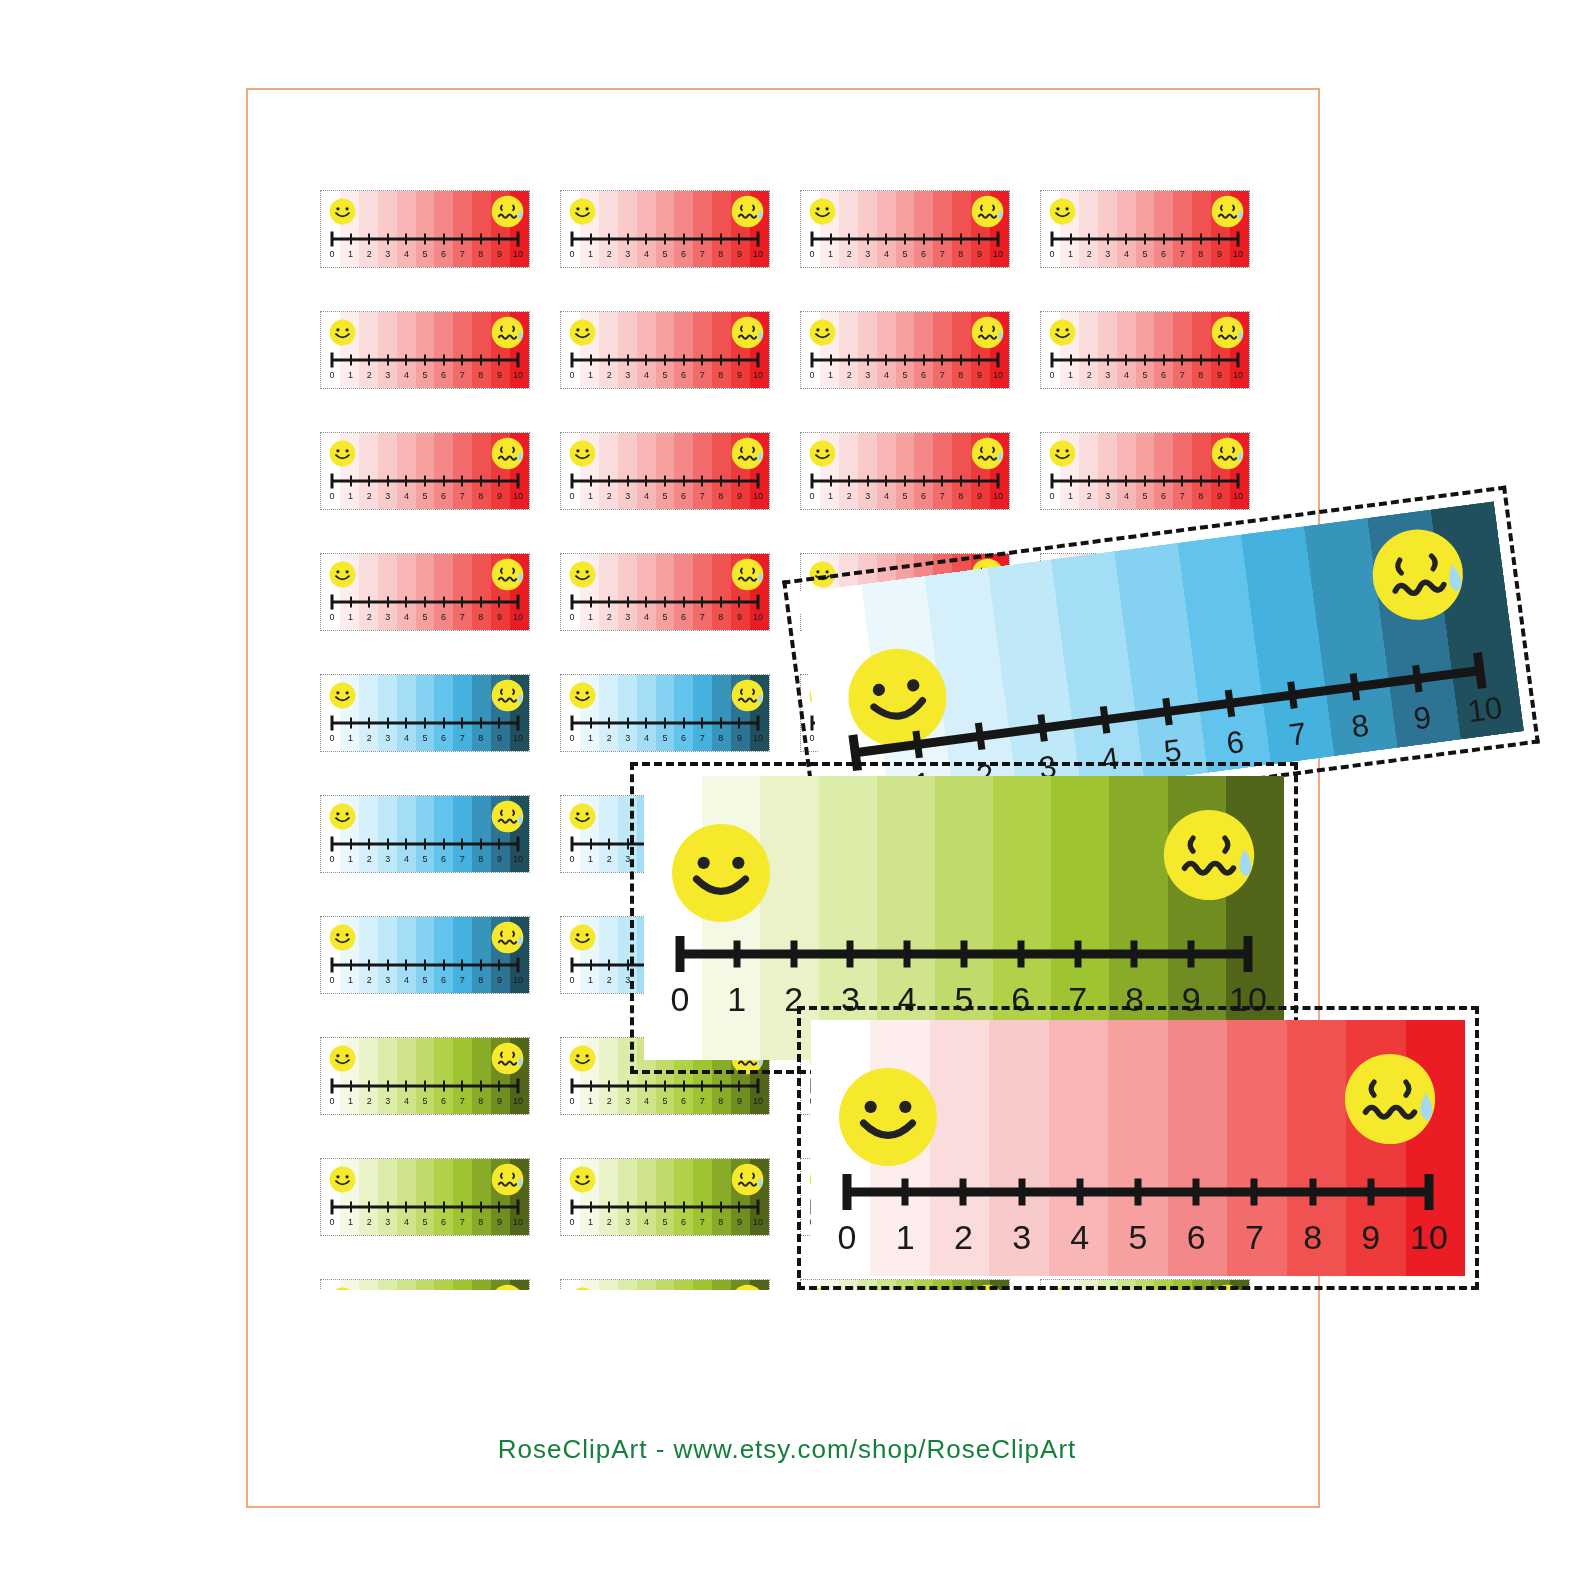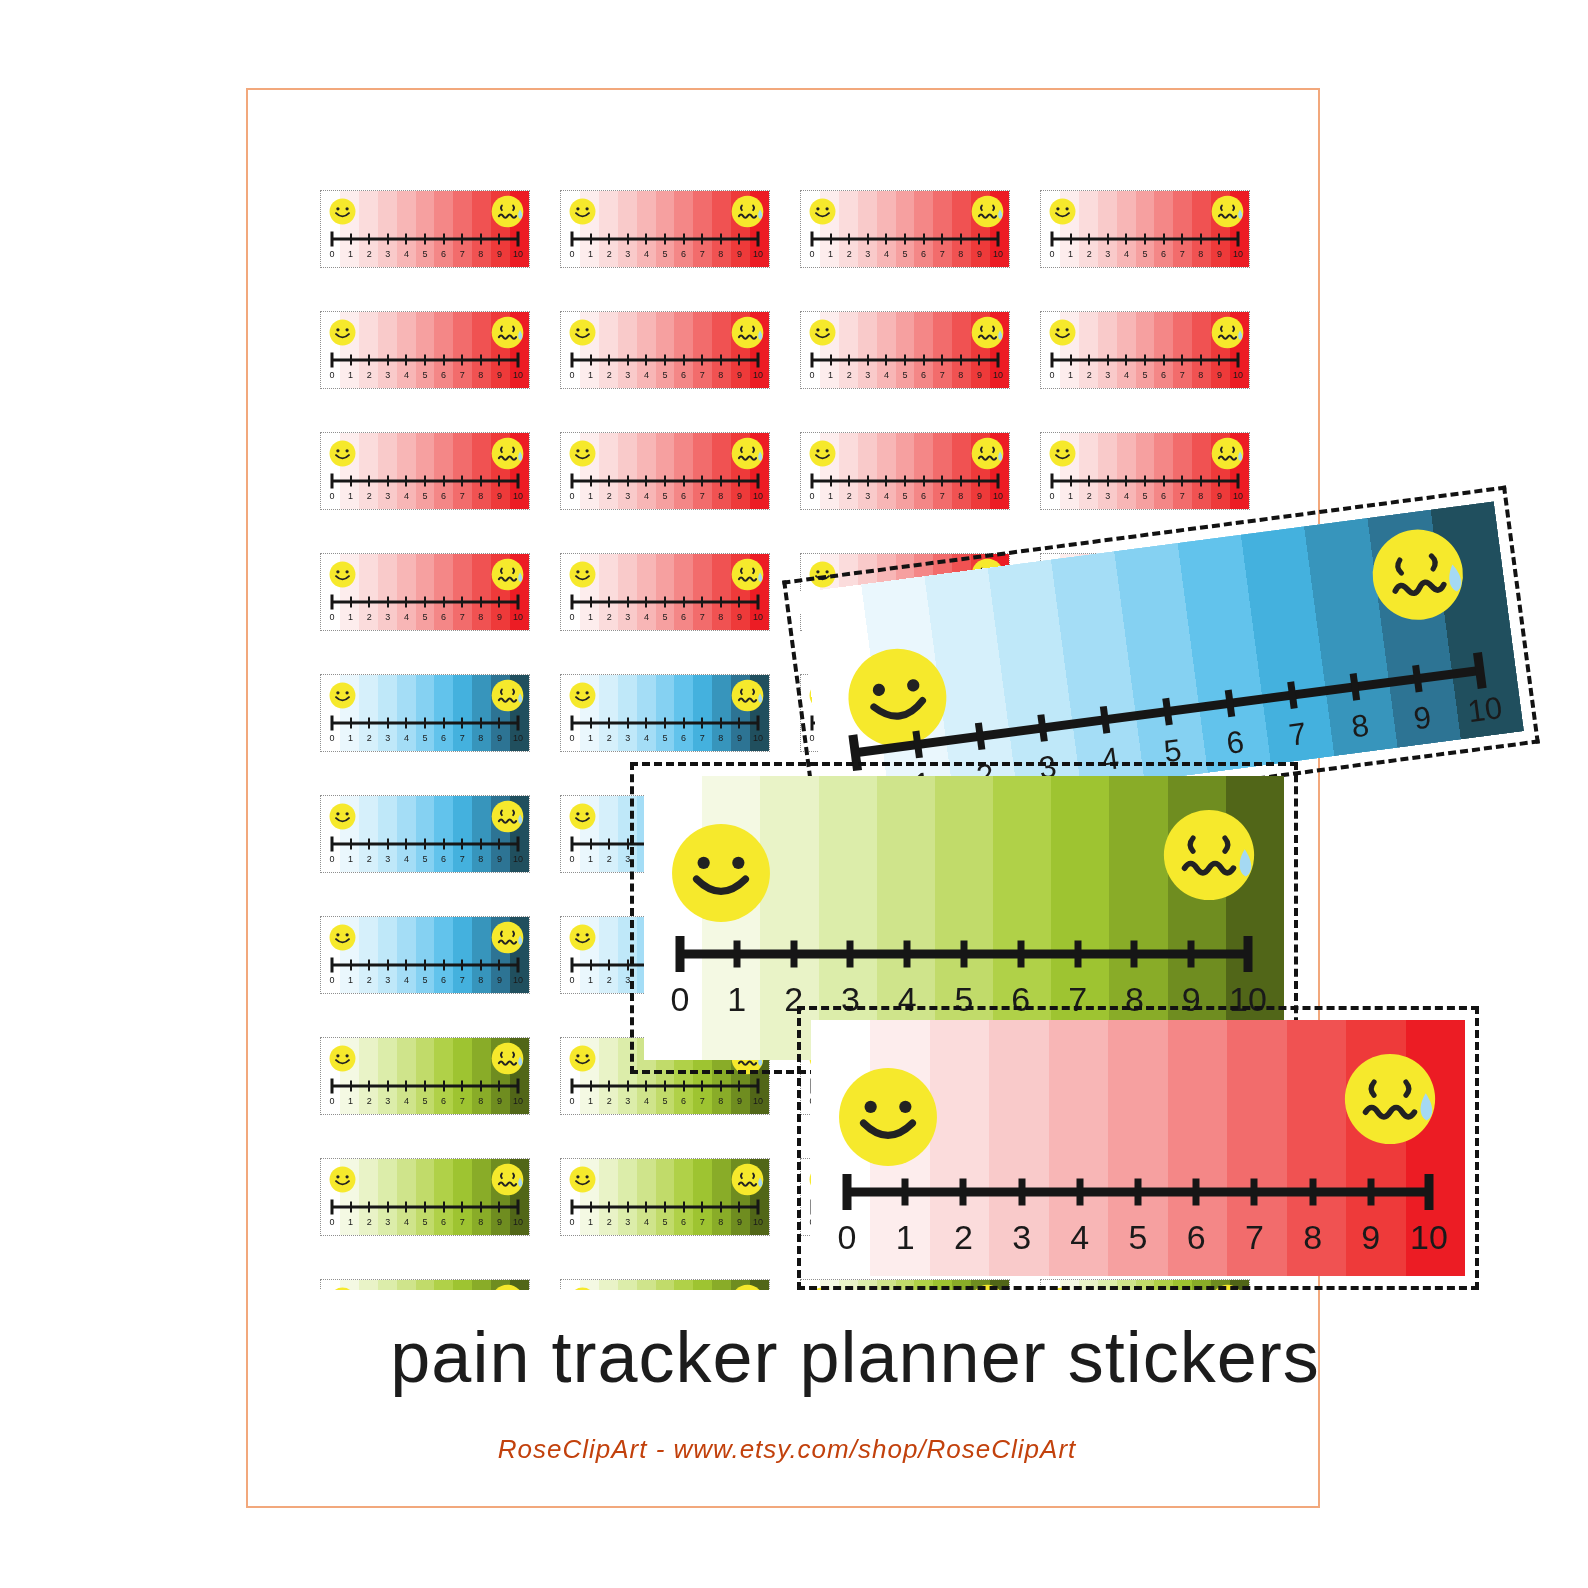--- a/index.html
+++ b/index.html
@@ -1638,22 +1638,21 @@
       <path class="tear-fill" d="M88 44 C96 56 98 68 89 73 C80 68 81 55 88 44 Z" fill="#a5d9f3"></path>
       <path class="ink-stroke" d="M33 32 q-6 7 0 14" fill="none" stroke="#222222" stroke-width="5.5" stroke-linecap="round"></path>
       <path class="ink-stroke" d="M67 32 q6 7 0 14" fill="none" stroke="#222222" stroke-width="5.5" stroke-linecap="round"></path>
       <path class="ink-stroke" d="M24 64 q6.5 -10 13 0 q6.5 10 13 0 q6.5 -10 13 0 q6.5 10 13 0" fill="none" stroke="#222222" stroke-width="6" stroke-linecap="round"></path>
     </svg>
 
   </div>
       </div>
 
   </div>
-  <div class="title" style="color: rgb(28, 28, 28);">pain tracker planner stickers</div>
-  <div class="credit" style="color: #c2410c; font-style: italic;">RoseClipArt - www.etsy.com/shop/RoseClipArt</div>
+  <div class="credit" style="color: #15803d;">RoseClipArt - www.etsy.com/shop/RoseClipArt</div>
 <div class="sticker sticker-large overlay-blue" style="background-image: linear-gradient(to right, rgb(255, 255, 255) 0%, rgb(255, 255, 255) 9.09%, rgb(234, 247, 253) 9.09%, rgb(234, 247, 253) 18.18%, rgb(214, 240, 251) 18.18%, rgb(214, 240, 251) 27.27%, rgb(191, 232, 249) 27.27%, rgb(191, 232, 249) 36.36%, rgb(164, 221, 246) 36.36%, rgb(164, 221, 246) 45.45%, rgb(133, 209, 242) 45.45%, rgb(133, 209, 242) 54.55%, rgb(98, 195, 236) 54.55%, rgb(98, 195, 236) 63.64%, rgb(68, 177, 222) 63.64%, rgb(68, 177, 222) 72.73%, rgb(55, 149, 188) 72.73%, rgb(55, 149, 188) 81.82%, rgb(45, 116, 148) 81.82%, rgb(45, 116, 148) 90.91%, rgb(32, 79, 94) 90.91%, rgb(32, 79, 94) 100%);">
     <svg class="face face-happy" viewBox="0 0 100 100" overflow="visible">
       <circle class="face-fill" cx="50" cy="50" r="48" fill="#f6e92c"></circle>
       <circle class="ink-fill" cx="33" cy="40" r="6" fill="#222222"></circle>
       <circle class="ink-fill" cx="67" cy="40" r="6" fill="#222222"></circle>
       <path class="ink-stroke" d="M26 56 Q50 80 74 56" fill="none" stroke="#222222" stroke-width="7" stroke-linecap="round"></path>
     </svg>
     <svg class="face face-pain" viewBox="0 0 100 100" overflow="visible">
       <circle class="face-fill" cx="50" cy="50" r="48" fill="#f6e92c"></circle>
       <path class="tear-fill" d="M88 44 C96 56 98 68 89 73 C80 68 81 55 88 44 Z" fill="#a5d9f3"></path>

